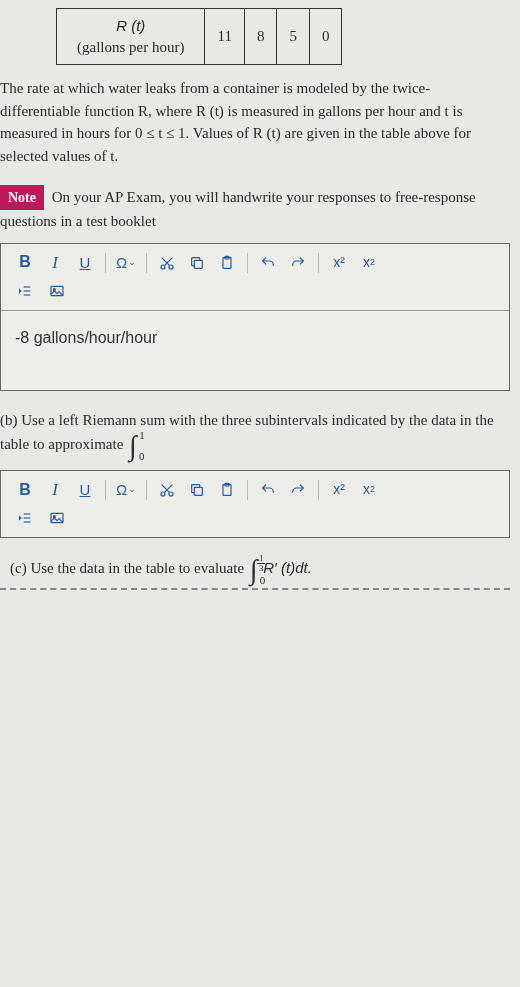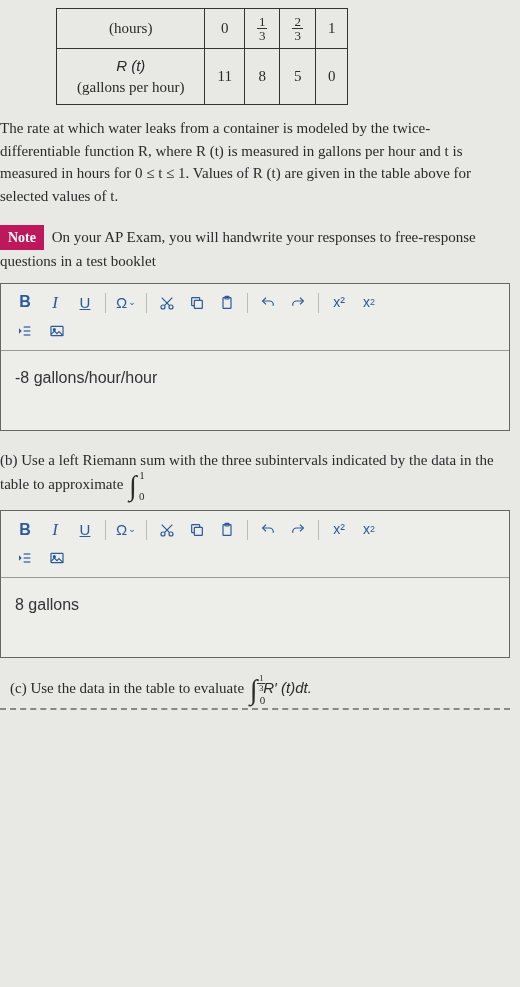--- a/index.html
+++ b/index.html
@@ -154,31 +154,20 @@
     }
     .math-i { font-style: italic; font-family: Liberation Sans, sans-serif;}
   </style>
 </head>
 <body>
 
 <div class="page">
 
   <table class="data-table">
     <tbody>
-        <tr>
-      <th class="row-header">(hours)</th>
-      <td>0</td>
-      <td>
-        <span class="frac"><span class="num">1</span><span class="den">3</span></span>
-      </td>
-      <td>
-        <span class="frac"><span class="num">2</span><span class="den">3</span></span>
-      </td>
-      <td>1</td>
-    </tr>
     <tr>
       <th class="row-header">
         <span class="math-i">R (t)</span><br>
         <span>(gallons per hour)</span>
       </th>
       <td>11</td>
       <td>8</td>
       <td>5</td>
       <td>0</td>
     </tr>
@@ -334,21 +323,20 @@
           </svg>
       </span>
       <span class="tb-btn">
         <svg class="icon" viewBox="0 0 24 24">
             <rect x="3" y="5" width="18" height="14" rx="1"></rect>
             <circle cx="8" cy="10" r="1.5" fill="#2a5a9a"></circle>
             <path d="M3 17l5-5 4 4 3-3 6 6"></path>
           </svg>
       </span>
     </div>
-    <div class="editor-content">8 gallons</div>
   </div>
 
   <p class="part-text" style="margin-bottom:0; border-bottom: 2px dashed #888; padding-bottom:4px;padding-left:10px;">
     <span>(c)  Use the data in the table to evaluate </span>
     <span class="integral">
       <span class="sym">∫</span>
       <span class="ub"><span class="frac" style="font-size:9px;"><span class="num">1</span><span class="den">3</span></span></span>
       <span class="lb">0</span>
     </span>
     <span class="math-i"> R′ (t)dt.</span>

